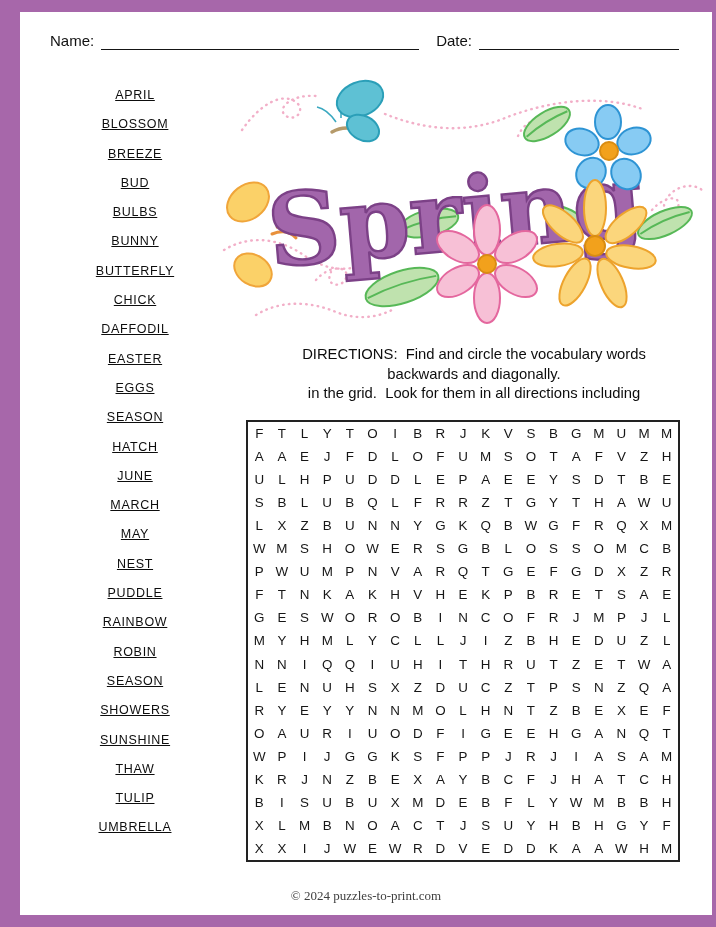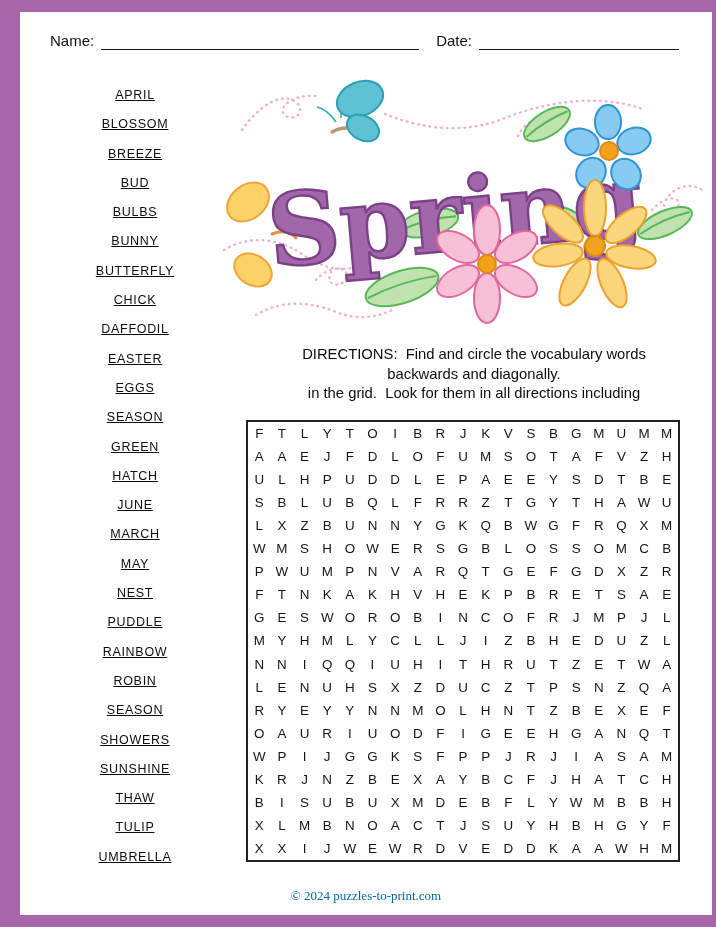--- a/index.html
+++ b/index.html
@@ -34,21 +34,21 @@
 
   
   .grid-box { position:absolute; left:226px; top:408px; width:430px; height:438px;
               border:2px solid #222; display:grid;
               grid-template-columns:repeat(19,1fr); grid-template-rows:repeat(19,1fr); }
   .cell { display:flex; align-items:center; justify-content:center;
           font-size:13.4px; color:#161616; }
 
   
   .footer { position:absolute; left:0; width:692px; top:876px; text-align:center;
-            font-family:"Liberation Serif", serif; font-size:13px; color:#0369a1; }
+            font-family:"Liberation Serif", serif; font-size:13px; color:#404040; }
 </style>
 </head>
 <body>
 
 <div class="frame">
   <div class="page">
 
     <div class="topline">
       <span class="lbl">Name:</span>
       <span class="rule name-rule"></span>
@@ -62,21 +62,20 @@
         <div class="word">BREEZE</div>
         <div class="word">BUD</div>
         <div class="word">BULBS</div>
         <div class="word">BUNNY</div>
         <div class="word">BUTTERFLY</div>
         <div class="word">CHICK</div>
         <div class="word">DAFFODIL</div>
         <div class="word">EASTER</div>
         <div class="word">EGGS</div>
         <div class="word">SEASON</div>
-        <div class="word">GREEN</div>
         <div class="word">HATCH</div>
         <div class="word">JUNE</div>
         <div class="word">MARCH</div>
         <div class="word">MAY</div>
         <div class="word">NEST</div>
         <div class="word">PUDDLE</div>
         <div class="word">RAINBOW</div>
         <div class="word">ROBIN</div>
         <div class="word">SEASON</div>
         <div class="word">SHOWERS</div>

